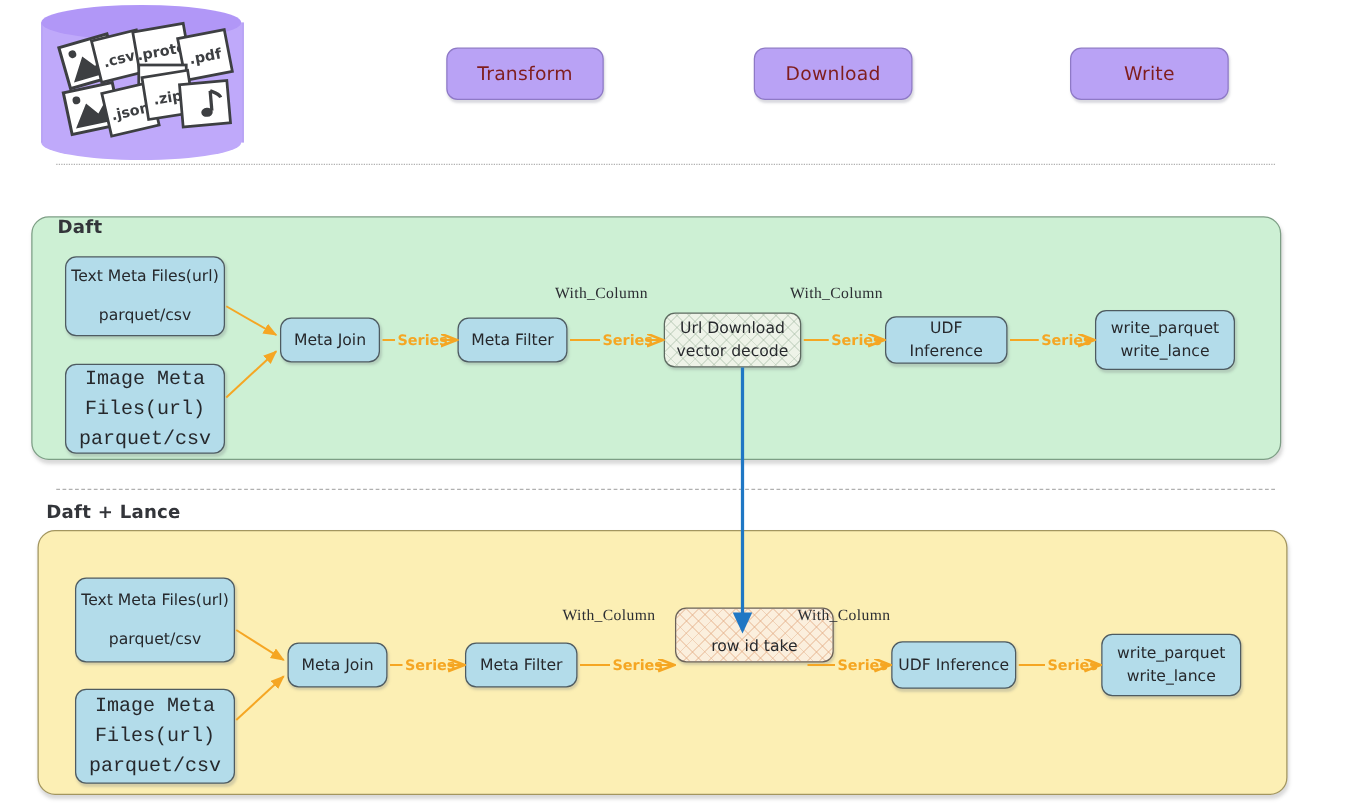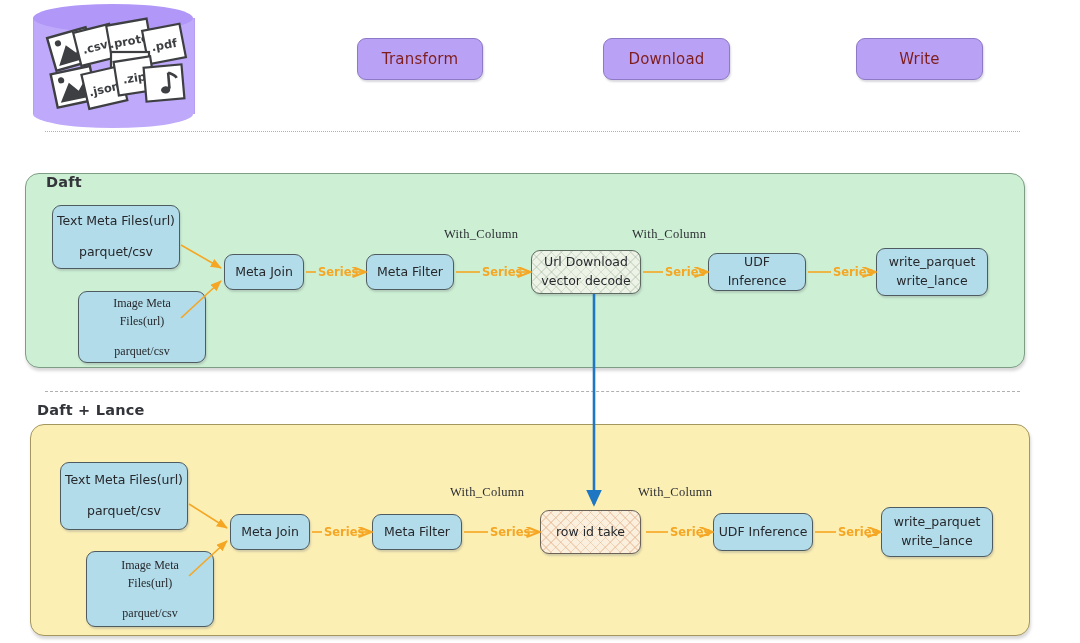--- a/index.html
+++ b/index.html
@@ -89,21 +89,21 @@
     flex-direction: column;
     align-items: center;
     justify-content: center;
     text-align: center;
     font-size: 12.5px;
     line-height: 1.5;
     color: #26282c;
     box-shadow: 1px 2px 2px rgba(120,125,130,.30);
     padding: 2px 4px;
   }
-  .node.mono { font-family: Liberation Serif, serif; font-size: 12px; margin-left: 26px; }
+  .node.mono { font-family: Liberation Mono, monospace; font-size: 16px; }
   .node .gap { height: 12px; }
 
   .node.hatch-green {
     background-color: #eef3e8;
     background-image:
       repeating-linear-gradient(45deg,  rgba(150,175,150,.30) 0 1px, transparent 1px 7px),
       repeating-linear-gradient(-45deg, rgba(150,175,150,.30) 0 1px, transparent 1px 7px);
     border-color: #5d6a60;
     text-align: center;
   }
@@ -288,21 +288,21 @@
   </div>
 
   <div class="abs node" style="left:230px; top:514px; width:80px; height:36px;">
     <span>Meta Join</span>
   </div>
 
   <div class="abs node" style="left:372px; top:514px; width:90px; height:36px;">
     <span>Meta Filter</span>
   </div>
 
-  <div class="abs node hatch-peach" style="left:540px; top:510px; width:101px; height:44px;">
+  <div class="abs node hatch-peach" style="left:540px; top:486px; width:127px; height:44px;justify-content:flex-end;">
     <span>row id take</span>
   </div>
 
   <div class="abs node" style="left:713px; top:513px; width:100px; height:38px;">
     <span>UDF Inference</span>
   </div>
 
   <div class="abs node" style="left:881px; top:507px; width:112px; height:50px;">
     <span>write_parquet</span>
     <span>write_lance</span>

